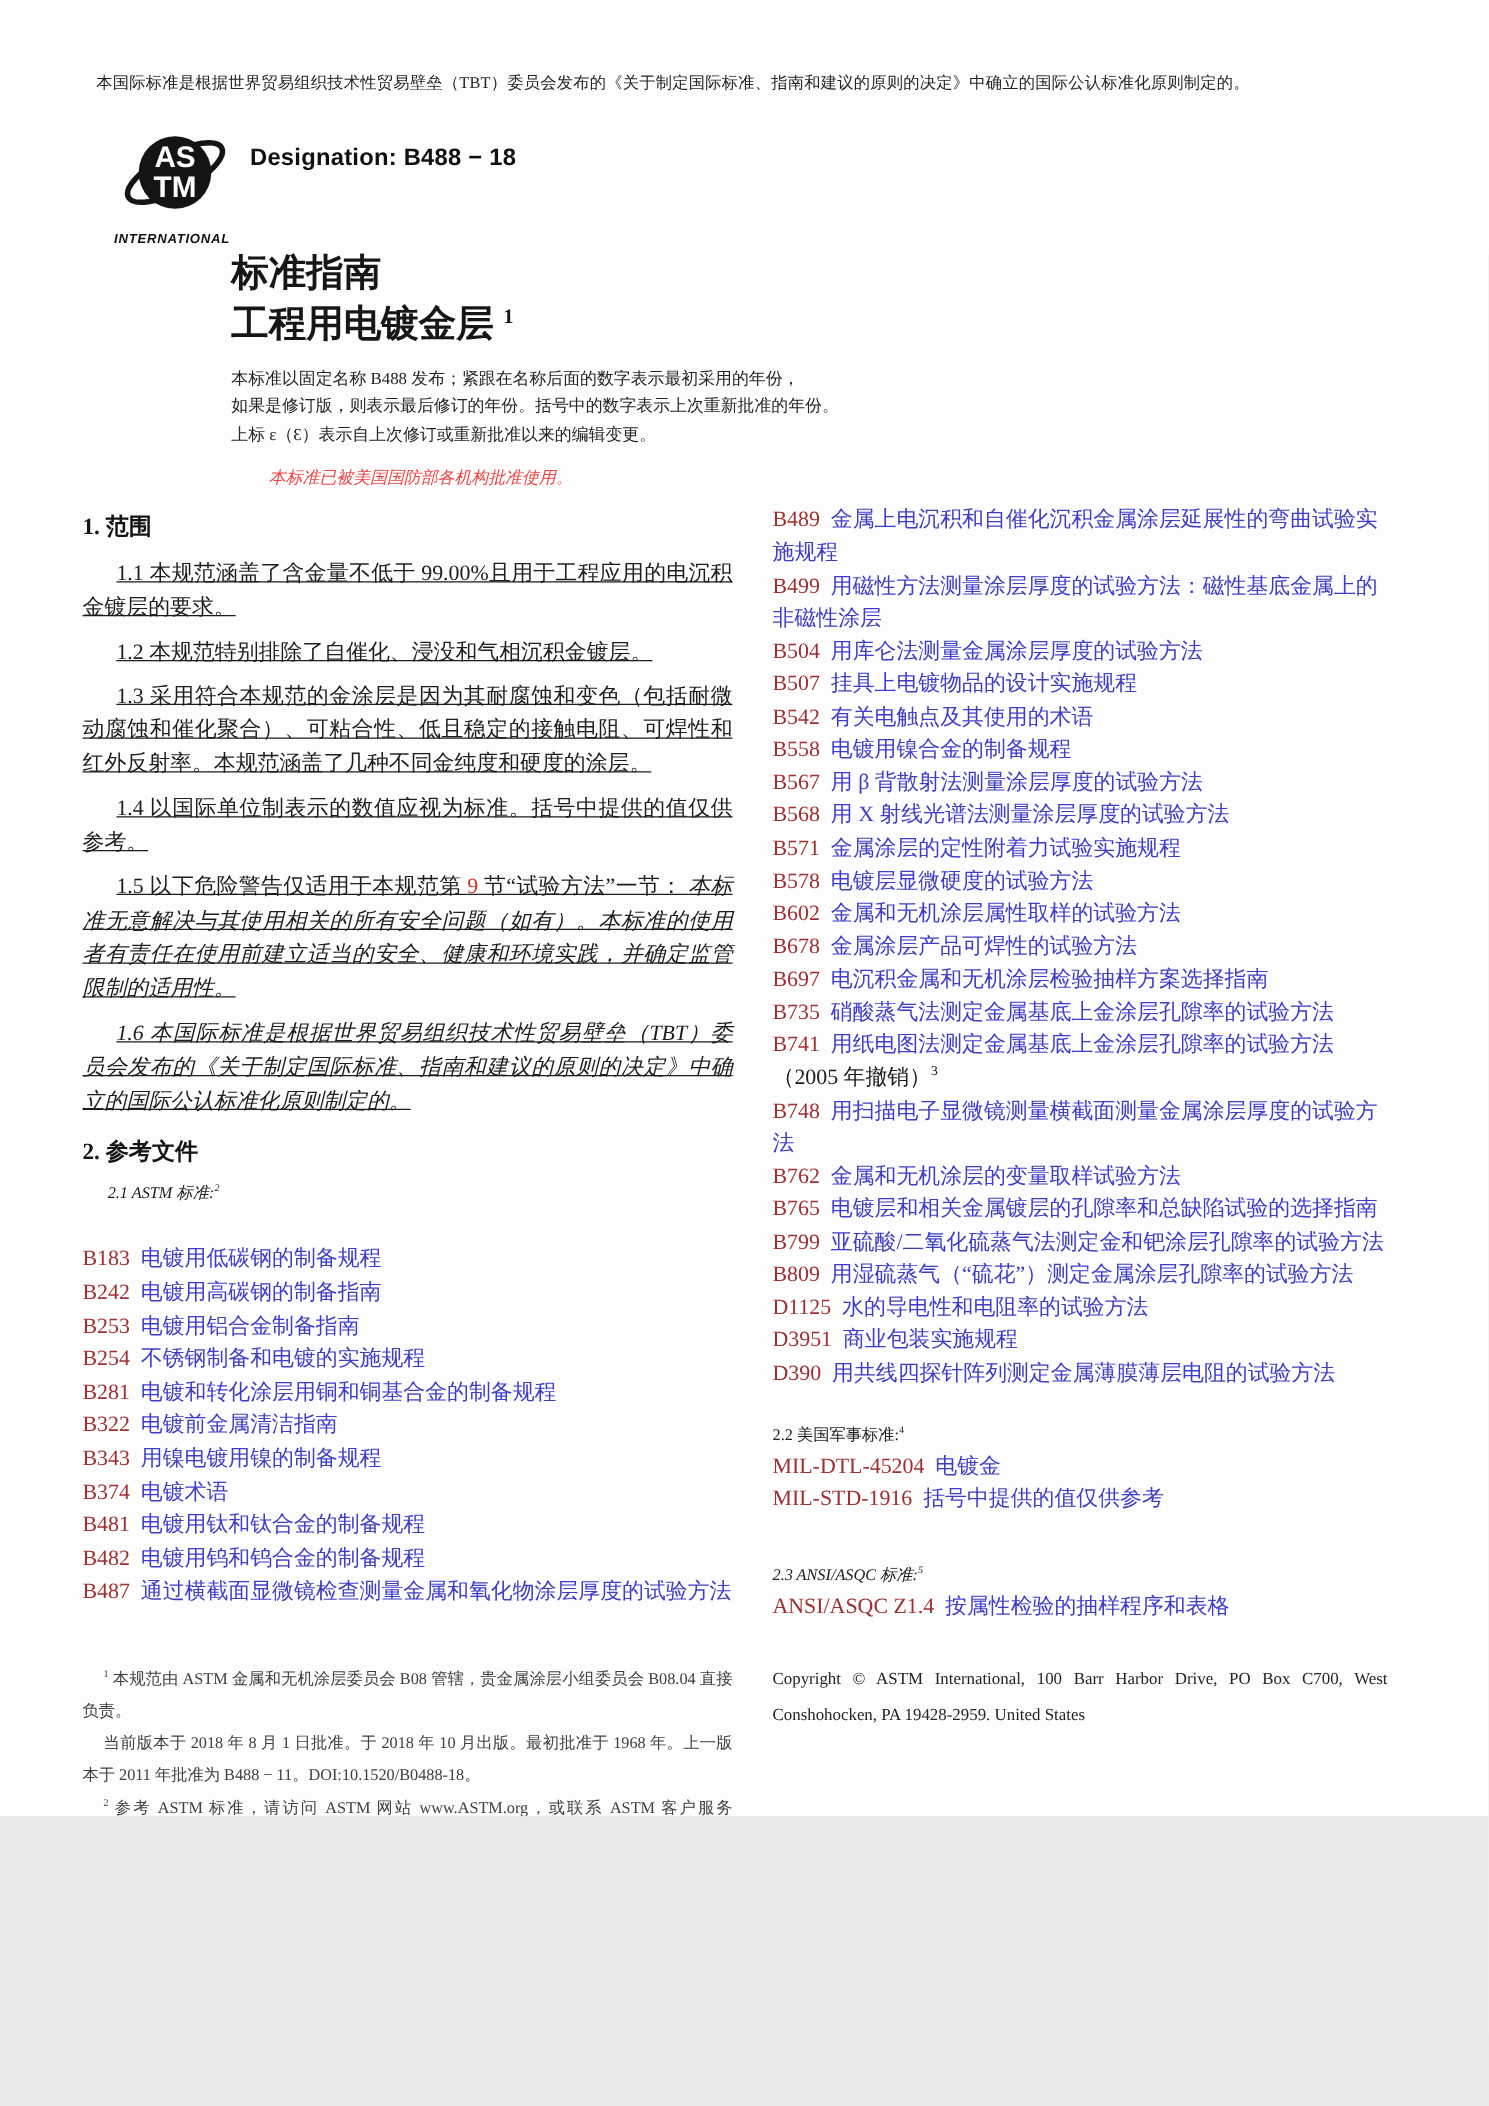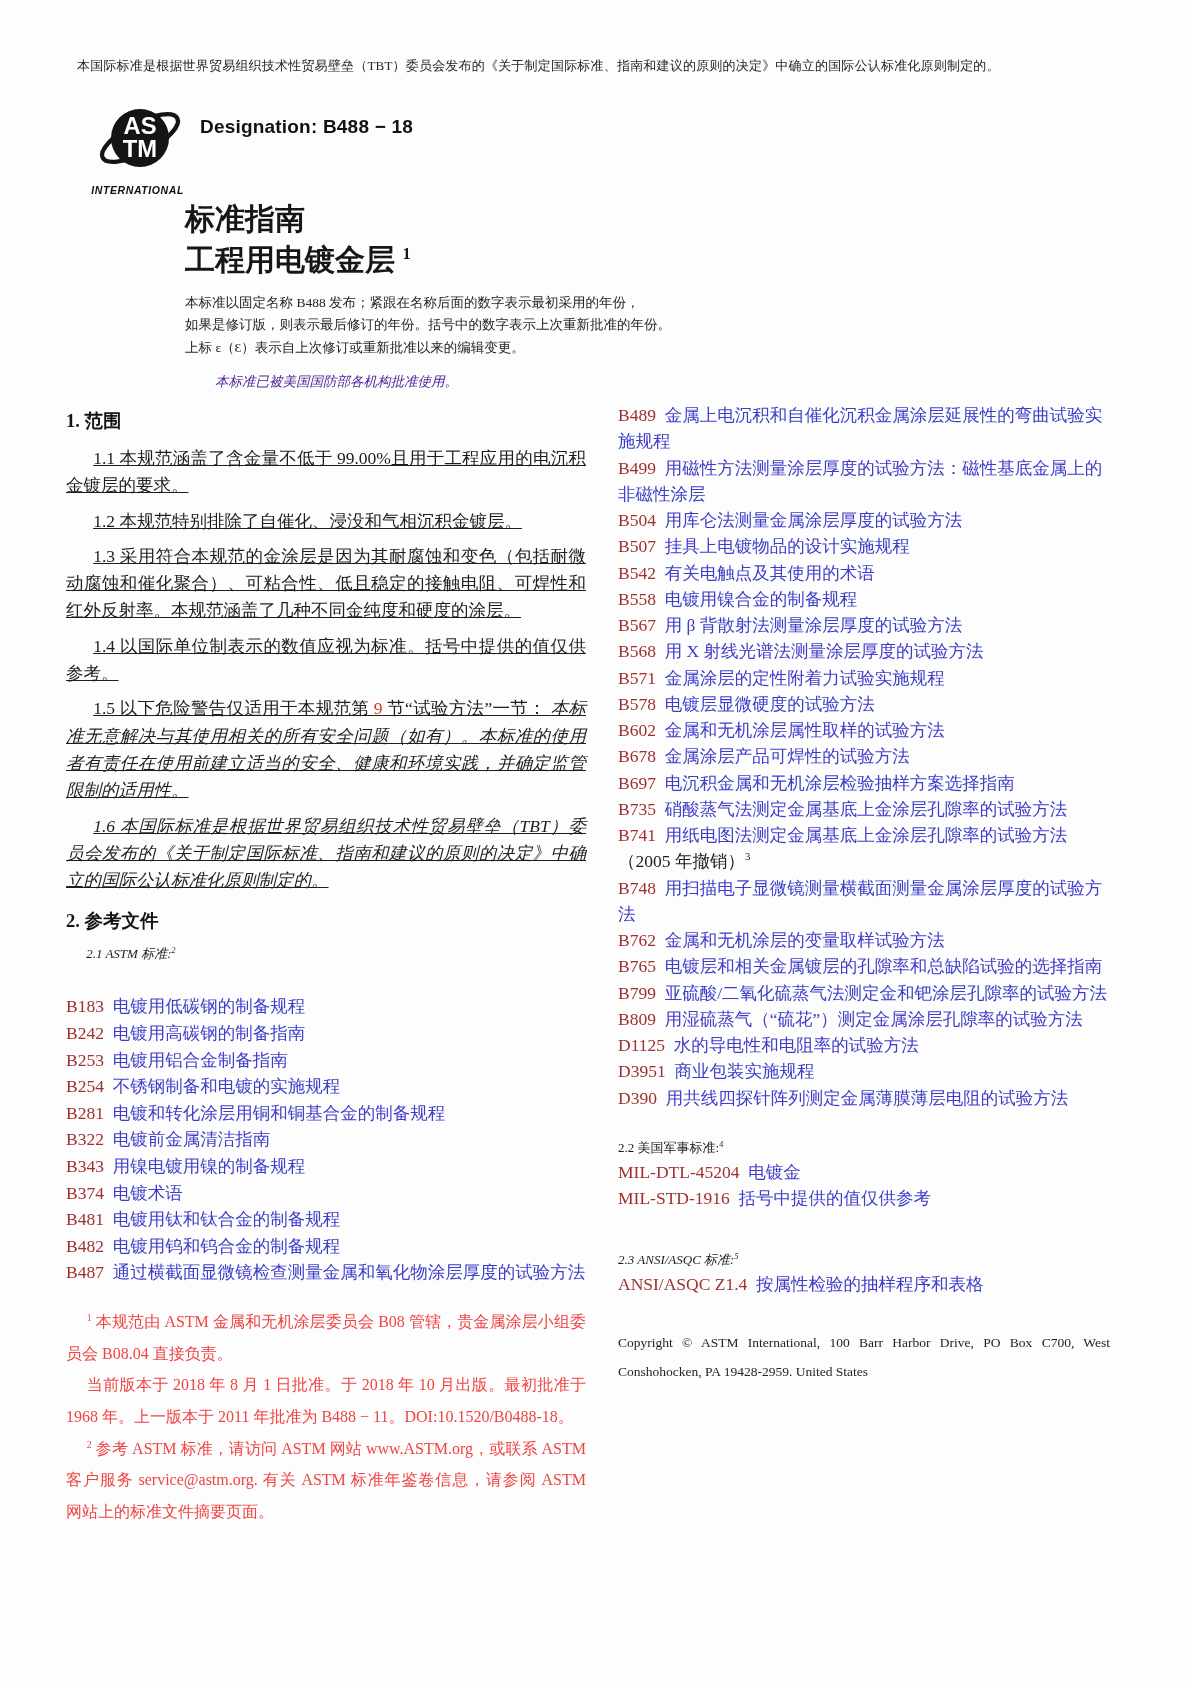--- a/index.html
+++ b/index.html
@@ -5,21 +5,21 @@
   :root{
     --code-red:#a03030;
     --link-blue:#3d3dc8;
     --section-ref-red:#cf3a28;
     --ink:#1d1d1d;
     --paper:#fdfdfd;
   }
   *{box-sizing:border-box;margin:0;padding:0;}
   html,body{background:#e9e9e9;}
   .page{
-    position:relative;width:1191px;height:1685px;background:var(--paper);
+    position:relative;width:1191px;height:1453px;background:var(--paper);
     margin:0 auto;color:var(--ink);
     font-family:"Liberation Serif","DejaVu Serif",serif;overflow:hidden;
   }
   .top-notice{
     position:absolute;left:77px;top:57px;width:1045px;
     font-size:13px;letter-spacing:.2px;white-space:nowrap;color:#242424;
   }
   .logo{position:absolute;left:90px;top:94px;width:94px;text-align:right;}
   .logo-sub{
     font-family:"Liberation Sans","DejaVu Sans",sans-serif;
@@ -29,39 +29,39 @@
     position:absolute;left:200px;top:116px;
     font-family:"Liberation Sans","DejaVu Sans",sans-serif;
     font-size:19px;font-weight:bold;letter-spacing:.2px;color:#111;
   }
   .title{
     position:absolute;left:185px;top:198px;
     font-size:30px;font-weight:bold;line-height:1.38;color:#161616;
   }
   .title sup{font-size:55%;vertical-align:super;}
   .intro{position:absolute;left:185px;top:292px;font-size:13.5px;line-height:1.66;color:#242424;}
-  .dod-note{position:absolute;left:215px;top:373px;font-size:13.5px;font-style:italic;color:#4c1d95;}
+  .dod-note{position:absolute;left:215px;top:373px;font-size:13.5px;font-style:italic;color:#ef4444;}
   .col{position:absolute;}
   .col-left{left:66px;top:408px;width:520px;}
   .col-right{left:618px;top:402px;width:492px;}
   h2.sec{font-size:18.5px;font-weight:bold;margin:14px 0 12px;color:#141414;}
   h2.sec:first-child{margin-top:0;}
   p.body{font-size:17.5px;line-height:1.56;text-indent:1.55em;text-align:justify;margin:0 0 8px;text-decoration:underline;}
   p.body.em{font-style:italic;}
   .ref-num{color:var(--section-ref-red);}
   p.subhead{font-size:13px;margin:2px 0 30px;text-indent:1.55em;}
   p.subhead.flush{text-indent:0;margin:28px 0 2px;}
   p.subhead.flush.last{margin-top:40px;margin-bottom:2px;}
   sup{font-size:62%;line-height:0;}
   .ref-item{font-size:17.5px;line-height:1.52;text-align:left;}
   .col-right .ref-item{line-height:1.5;}
   .ref-item .code{color:var(--code-red);margin-right:.5em;}
   .ref-item .desc{color:var(--link-blue);}
   .ref-item .note{color:var(--ink);}
-  .footnotes{margin-top:20px;font-size:16px;line-height:1.98;text-align:justify;color:#ef4444;}
+  .footnotes{margin-top:44px;font-size:13px;line-height:1.98;text-align:justify;color:#404040;}
   .fn{text-indent:1.3em;}
   .copyright{
     margin-top:30px;font-size:13.5px;line-height:2.2;text-align:justify;color:#242424;width:492px;
   }
   .intro div{white-space:nowrap;}
 </style>
 </head>
 <body>
 
 <div class="page">

